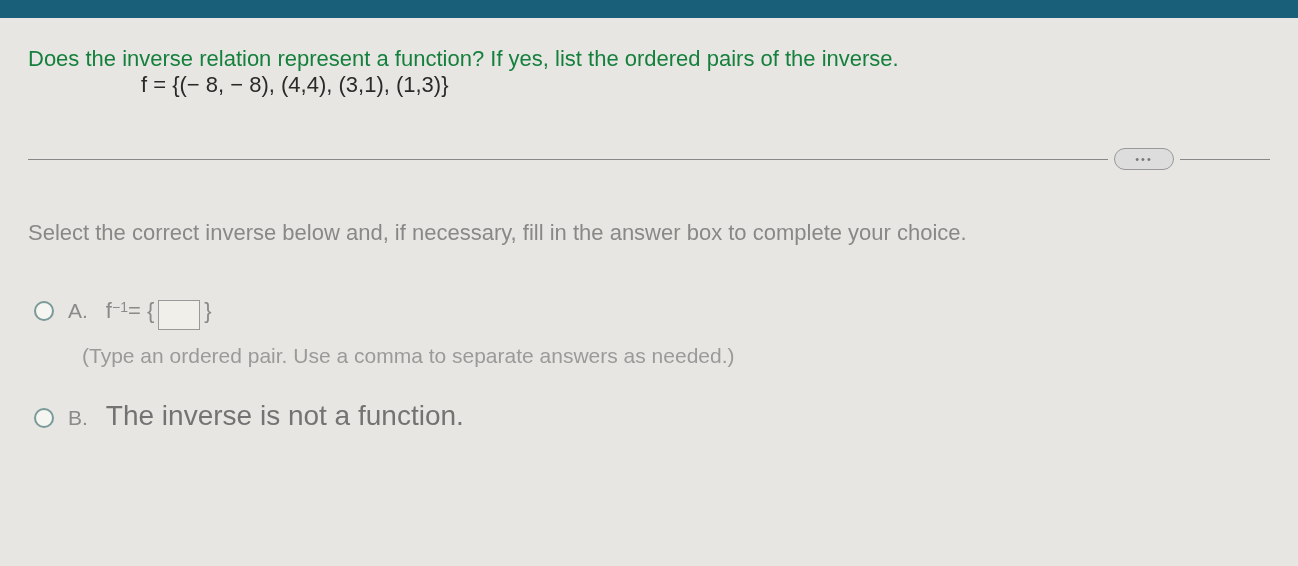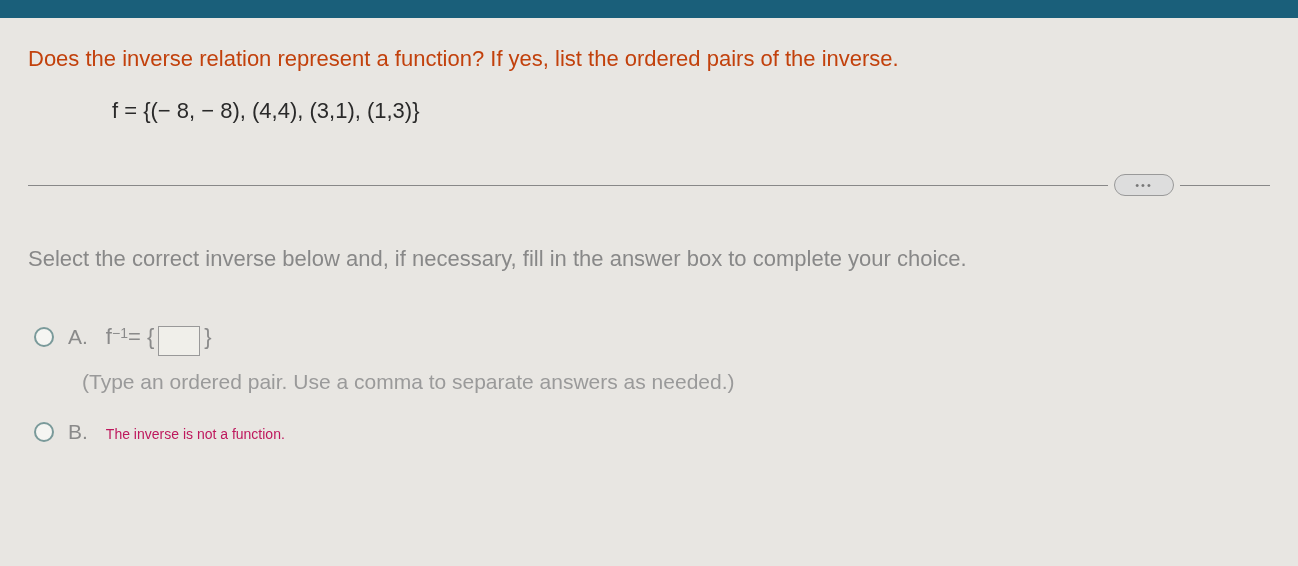--- a/index.html
+++ b/index.html
@@ -18,28 +18,27 @@
       width: 100%;
       height: 18px;
       background: #1a5f7a;
     }
     .content {
       padding: 28px 28px 20px 28px;
       color: #3a3a3a;
     }
     .question-text {
       font-size: 22px;
-      color: #c2410c;
-      margin-bottom: 26px;
+      color: #15803d;
       font-weight: 400;
     }
     .equation {
       font-size: 22px;
       color: #2a2a2a;
-      margin-left: 84px;
+      margin-left: 113px;
       margin-bottom: 50px;
     }
     .divider-row {
       display: flex;
       align-items: center;
       margin-bottom: 50px;
     }
     .divider-line {
       flex: 1;
       height: 1px;
@@ -112,25 +111,25 @@
       border: 1px solid #999;
       background: #f0efea;
       margin: 0 4px;
       position: relative;
       top: 4px;
     }
     .hint-text {
       font-size: 21px;
       color: #9a9a9a;
       margin-left: 54px;
-      margin-bottom: 25px;
+      margin-bottom: 32px;
     }
     .choice-b-text {
-      font-size: 14px;
-      color: #be185d;
+      font-size: 28px;
+      color: #737373;
     }
   </style>
 </head>
 <body>
 
 <div class="top-bar"></div>
 
 <div class="content">
   <div class="question-text">Does the inverse relation represent a function? If yes, list the ordered pairs of the inverse.</div>
   <div class="equation">f = {(− 8, − 8), (4,4), (3,1), (1,3)}</div>

